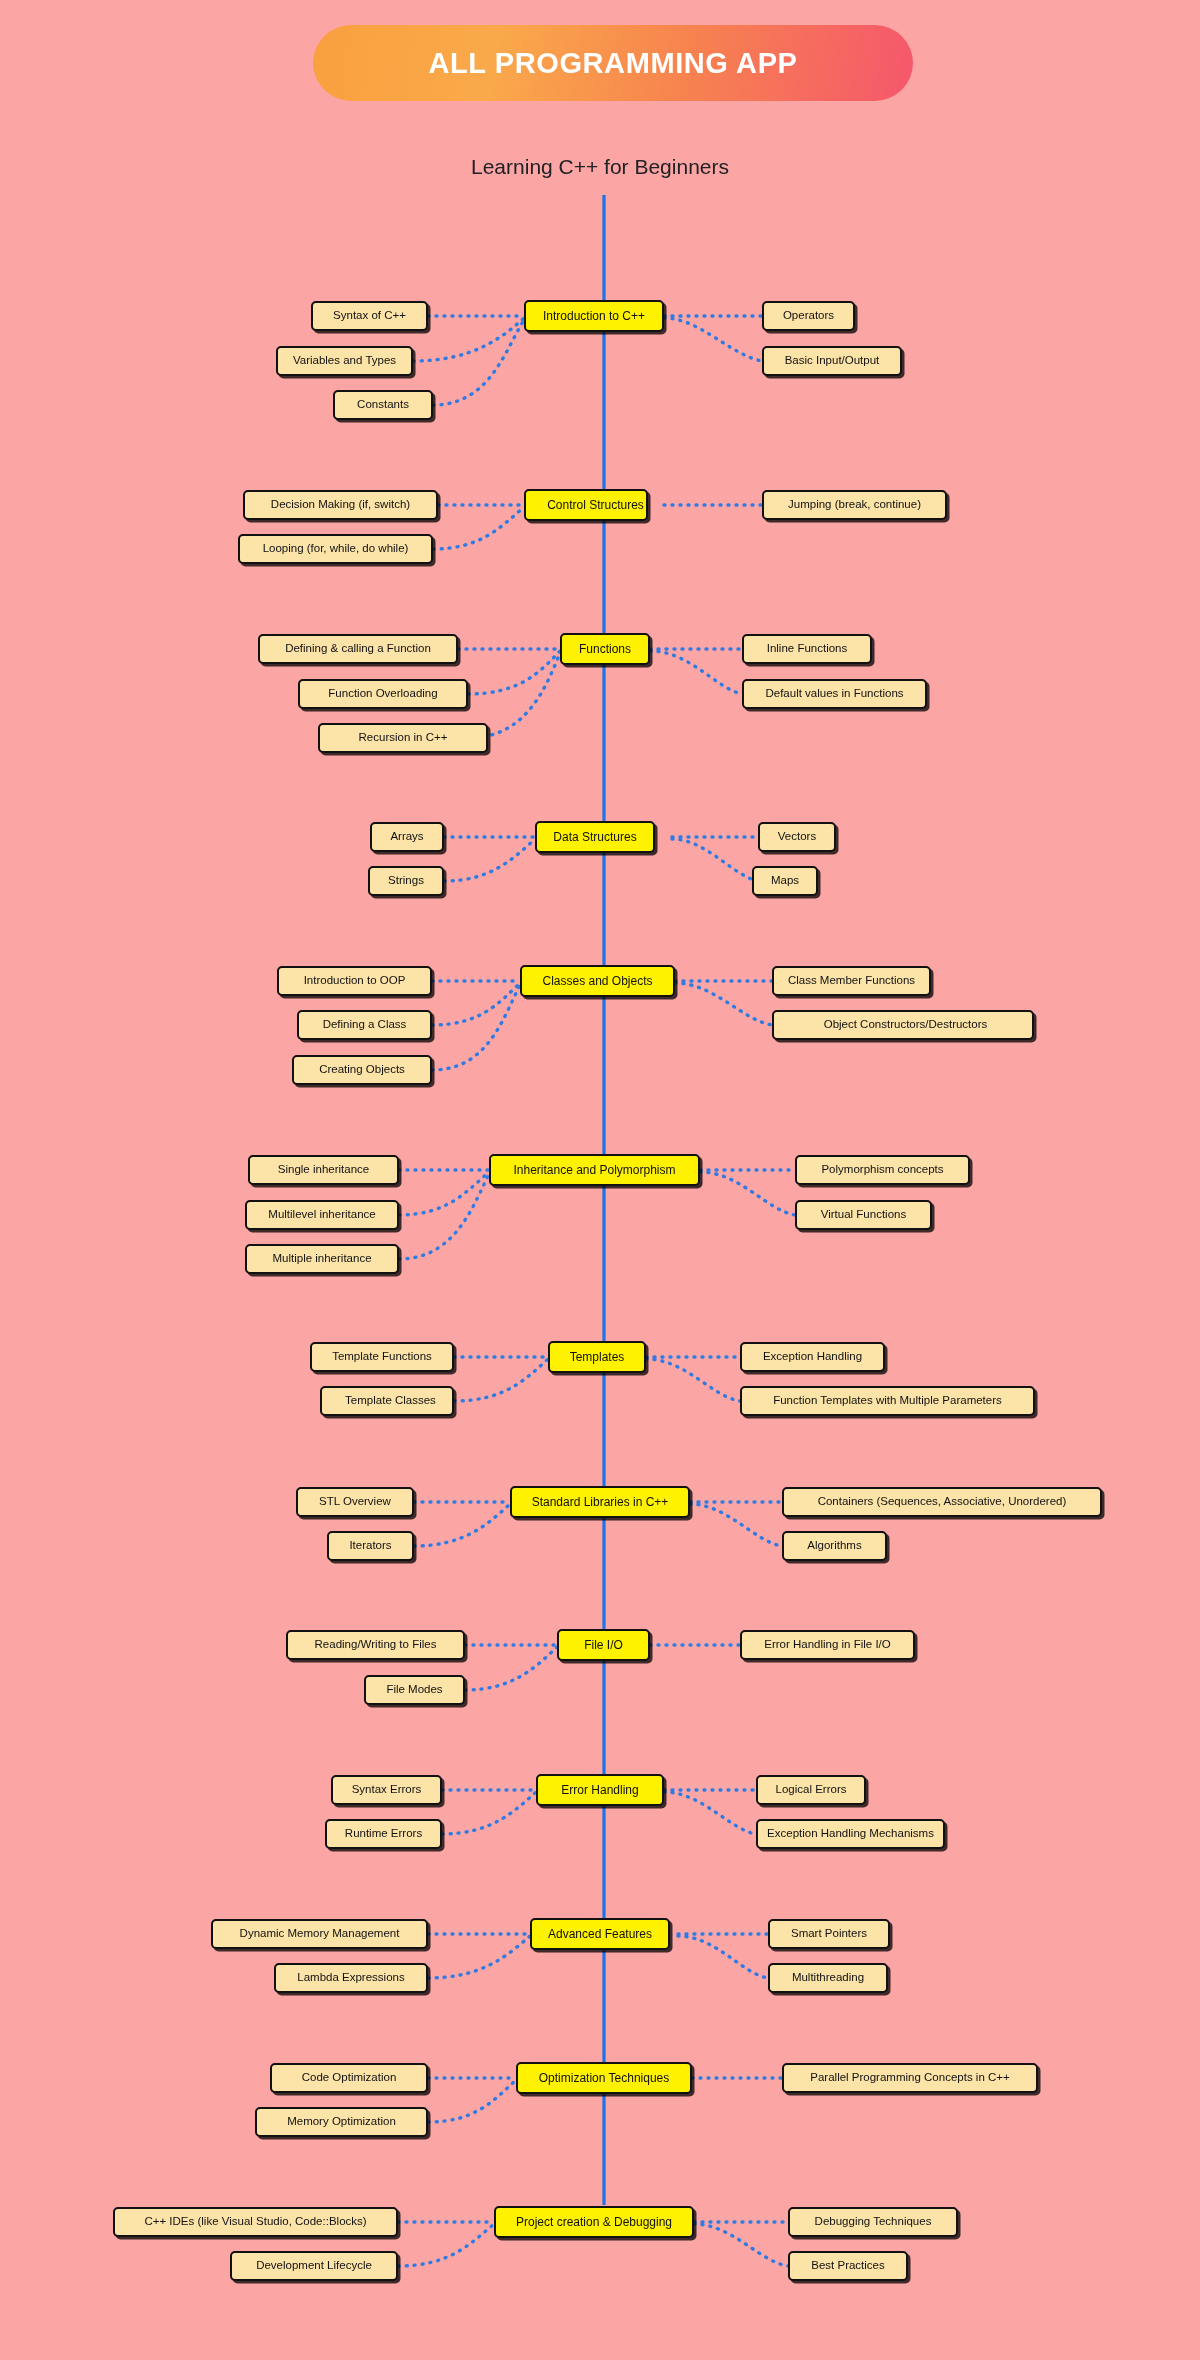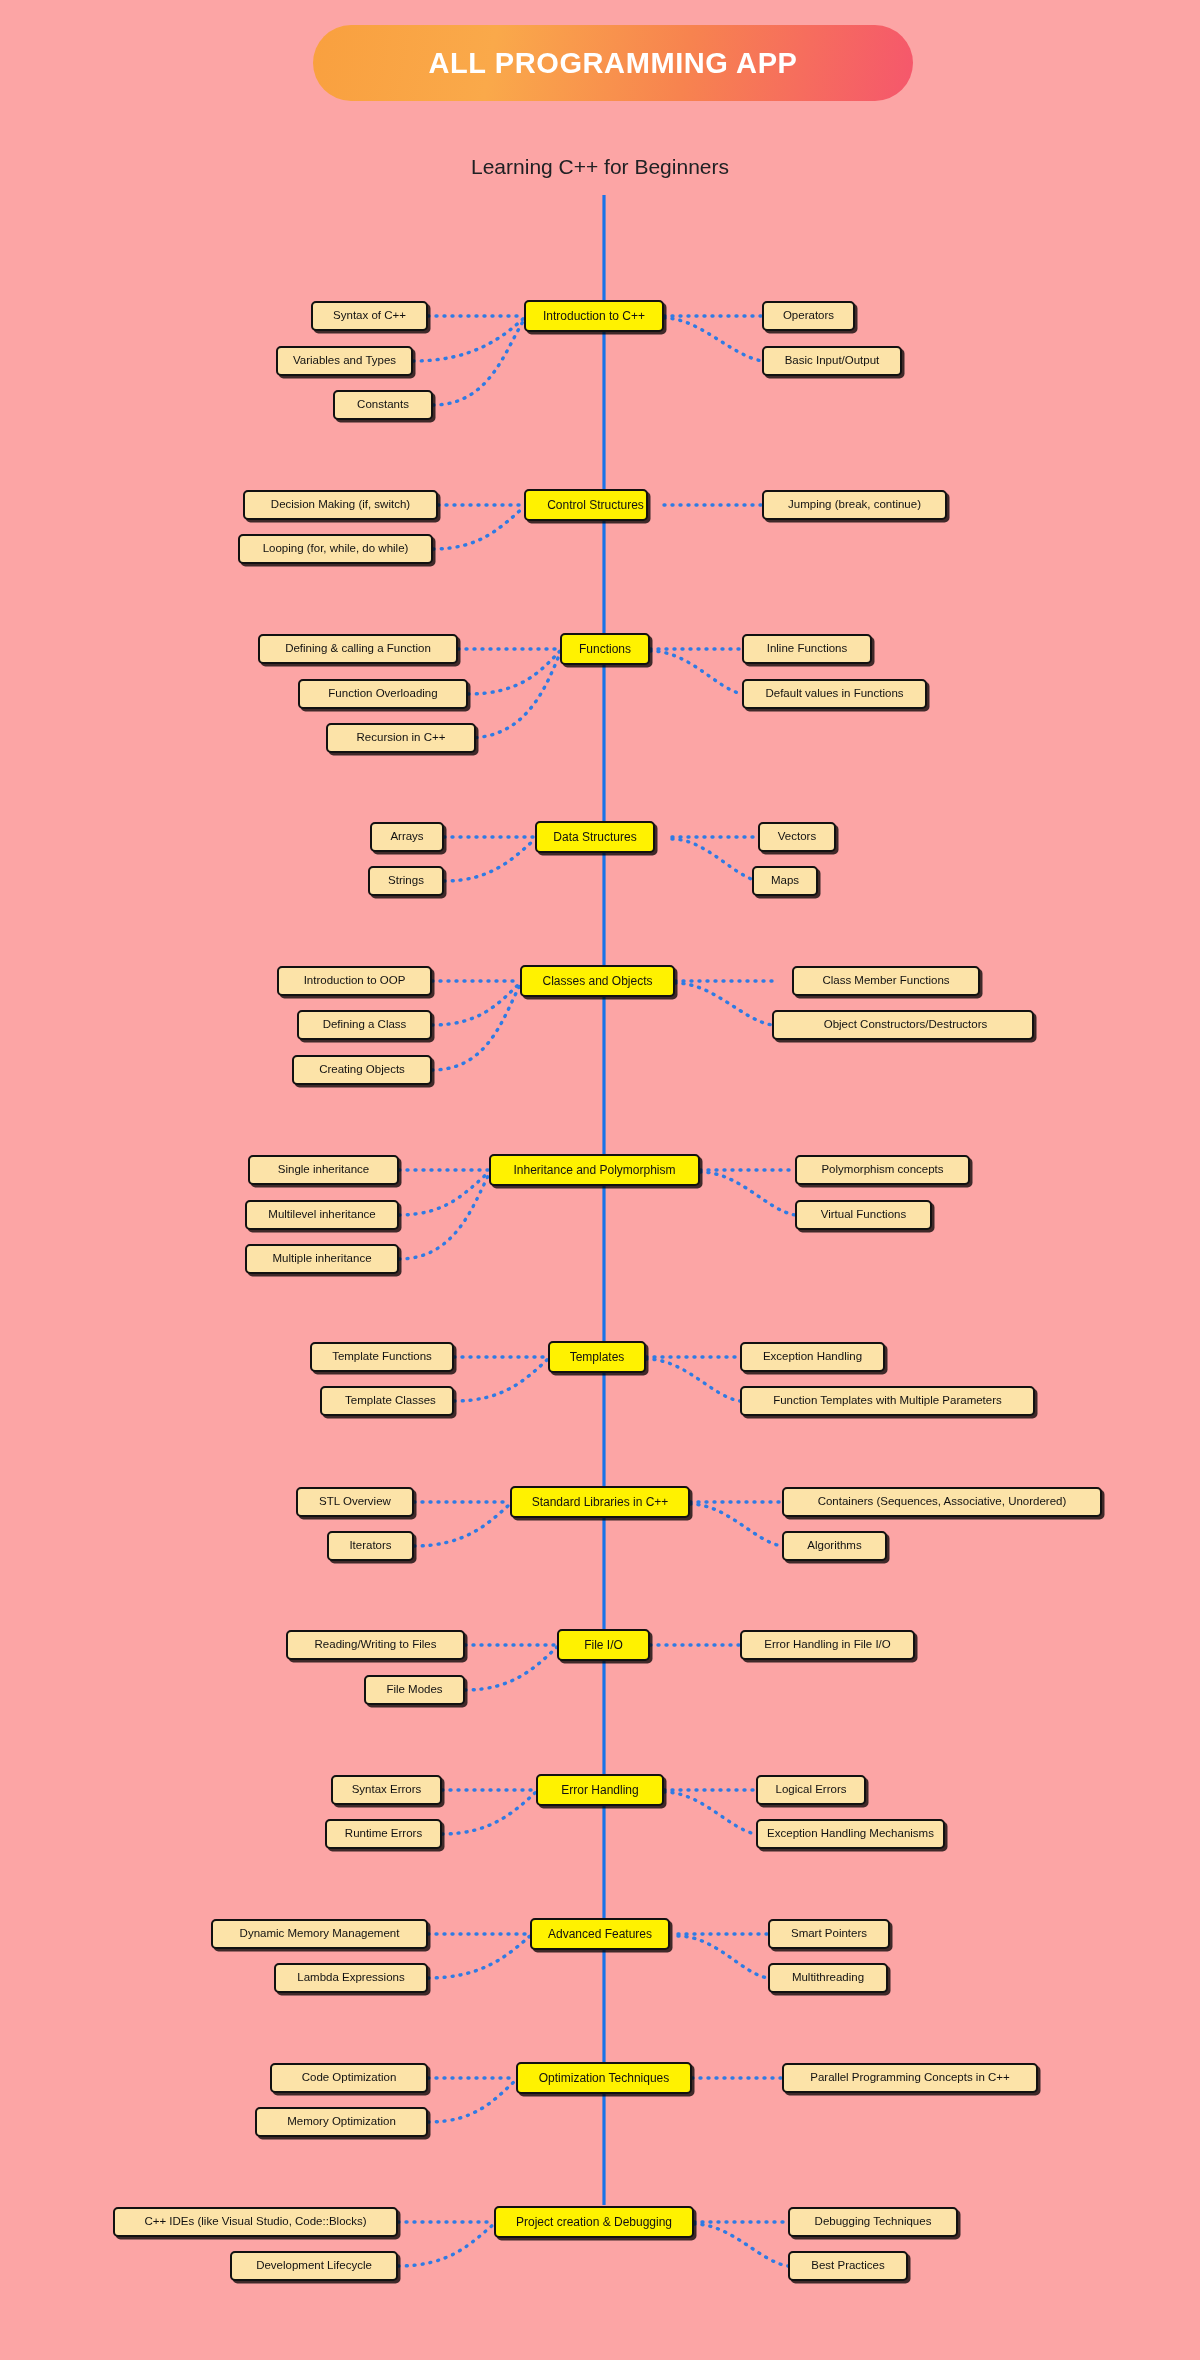--- a/index.html
+++ b/index.html
@@ -176,35 +176,35 @@
   <div class="node leaf" style="left:762px; top:346px; width:140px;">Basic Input/Output</div>
 
   <div class="node center" style="left:524px; top:489px; width:124px;padding-left:28px;">Control Structures</div>
   <div class="node leaf" style="left:243px; top:490px; width:195px;">Decision Making (if, switch)</div>
   <div class="node leaf" style="left:238px; top:534px; width:195px;">Looping (for, while, do while)</div>
   <div class="node leaf" style="left:762px; top:490px; width:185px;">Jumping (break, continue)</div>
 
   <div class="node center" style="left:560px; top:633px; width:90px;">Functions</div>
   <div class="node leaf" style="left:258px; top:634px; width:200px;">Defining &amp; calling a Function</div>
   <div class="node leaf" style="left:298px; top:679px; width:170px;">Function Overloading</div>
-  <div class="node leaf" style="left:326px; top:723px; width:150px;">Recursion in C++</div>
+  <div class="node leaf" style="left:318px; top:723px; width:170px;">Recursion in C++</div>
   <div class="node leaf" style="left:742px; top:634px; width:130px;">Inline Functions</div>
   <div class="node leaf" style="left:742px; top:679px; width:185px;">Default values in Functions</div>
 
   <div class="node center" style="left:535px; top:821px; width:120px;">Data Structures</div>
   <div class="node leaf" style="left:370px; top:822px; width:74px;">Arrays</div>
   <div class="node leaf" style="left:368px; top:866px; width:76px;">Strings</div>
   <div class="node leaf" style="left:758px; top:822px; width:78px;">Vectors</div>
   <div class="node leaf" style="left:752px; top:866px; width:66px;">Maps</div>
 
   <div class="node center" style="left:520px; top:965px; width:155px;">Classes and Objects</div>
   <div class="node leaf" style="left:277px; top:966px; width:155px;">Introduction to OOP</div>
   <div class="node leaf" style="left:297px; top:1010px; width:135px;">Defining a Class</div>
   <div class="node leaf" style="left:292px; top:1055px; width:140px;">Creating Objects</div>
-  <div class="node leaf" style="left:772px; top:966px; width:188px;margin-left:20px;">Class Member Functions</div>
+  <div class="node leaf" style="left:772px; top:966px; width:159px;">Class Member Functions</div>
   <div class="node leaf" style="left:772px; top:1010px; width:262px;padding-left:14px;">Object Constructors/Destructors</div>
 
   <div class="node center" style="left:489px; top:1154px; width:211px;">Inheritance and Polymorphism</div>
   <div class="node leaf" style="left:248px; top:1155px; width:151px;">Single inheritance</div>
   <div class="node leaf" style="left:245px; top:1200px; width:154px;">Multilevel inheritance</div>
   <div class="node leaf" style="left:245px; top:1244px; width:154px;">Multiple inheritance</div>
   <div class="node leaf" style="left:795px; top:1155px; width:175px;">Polymorphism concepts</div>
   <div class="node leaf" style="left:795px; top:1200px; width:137px;">Virtual Functions</div>
 
   <div class="node center" style="left:548px; top:1341px; width:98px;">Templates</div>

